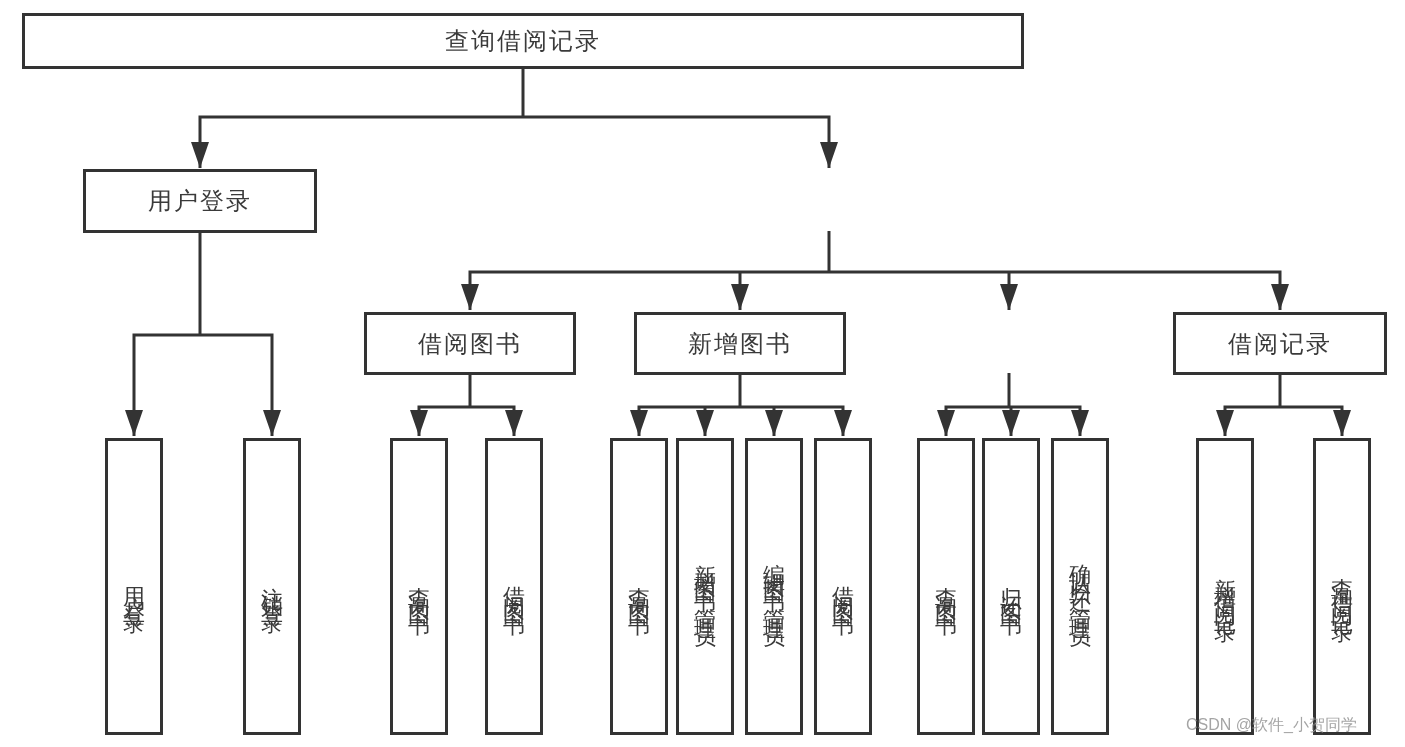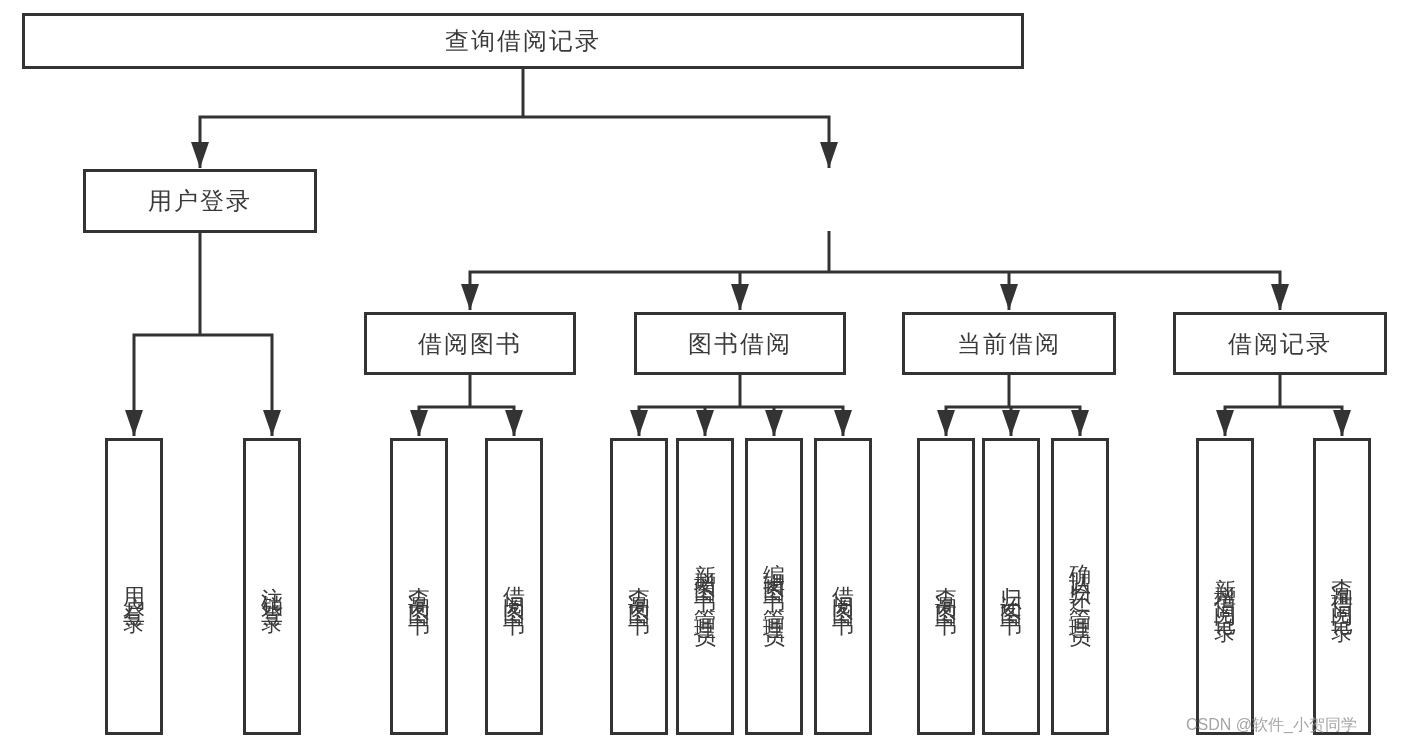--- a/index.html
+++ b/index.html
@@ -88,22 +88,21 @@
       <polygon points="1216,410 1234,410 1225,436"></polygon>
       <polygon points="1333,410 1351,410 1342,436"></polygon>
     </g>
   </svg>
 
   <div class="box h" style="left:22px;top:13px;width:1002px;height:56px">查询借阅记录</div>
 
   <div class="box h lvl2" style="left:83px;width:234px">用户登录</div>
 
   <div class="box h lvl3" style="left:364px;width:212px">借阅图书</div>
-  <div class="box h lvl3" style="left:634px;width:212px">图书借阅</div>
-  <div class="box h lvl3" style="left:902px;width:214px">当前借阅</div>
+  <div class="box h lvl3" style="left:634px;width:212px">新增图书</div>
   <div class="box h lvl3" style="left:1173px;width:214px">借阅记录</div>
 
   <div class="box v leaf" style="left:105px">
     <span>用户登录</span>
   </div>
   <div class="box v leaf" style="left:243px">
     <span>注销登录</span>
   </div>
 
   <div class="box v leaf" style="left:390px">

